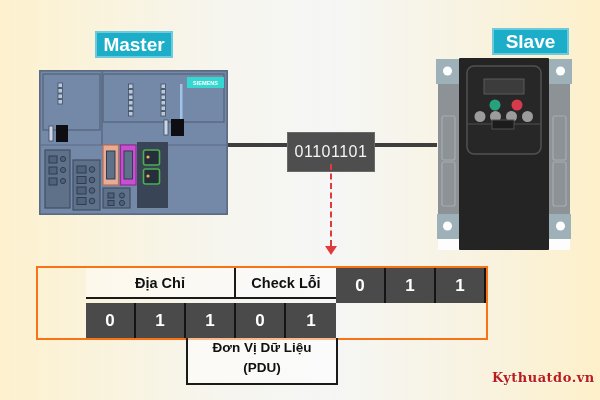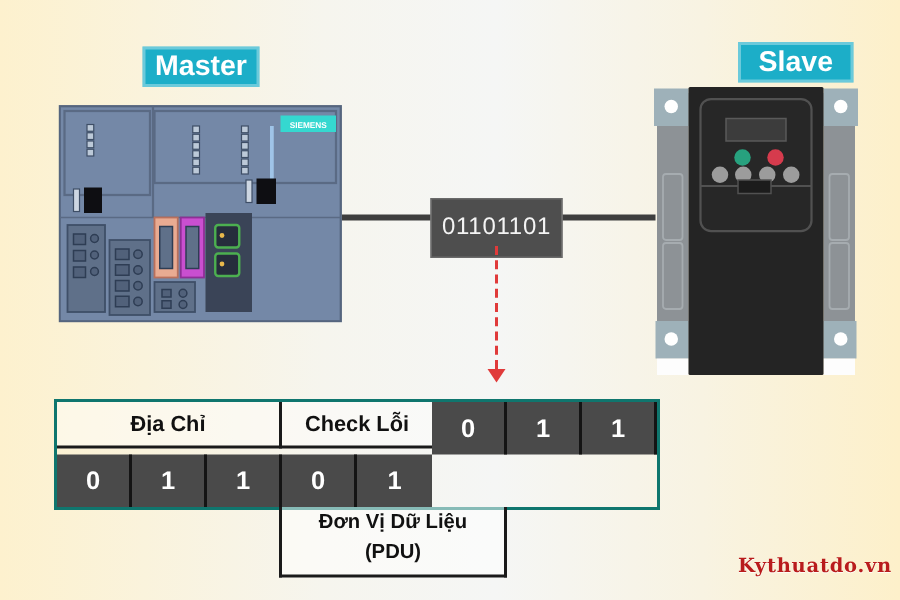--- a/index.html
+++ b/index.html
@@ -32,21 +32,21 @@
     border-left:2px dashed #e03a3a;
   }
   #arrow-head{
     position:absolute;left:325px;top:246px;width:0;height:0;
     border-left:6px solid transparent;border-right:6px solid transparent;
     border-top:9px solid #e03a3a;
   }
   #frame-grid{
     position:absolute;left:36px;top:266px;
     display:grid;grid-template-columns:repeat(8,50px);
-    border:2px solid #0f766e;box-sizing:content-box;background:transparent;
+    border:2px solid #f97316;box-sizing:content-box;background:transparent;padding-left:48px;
   }
   .th{
     height:31px;display:flex;align-items:center;justify-content:center;
     font-weight:bold;font-size:14.5px;color:#111;
     background:rgba(255,255,255,.45);
     border-right:2px solid #1a1a1a;border-bottom:2px solid #1a1a1a;
     box-sizing:border-box;
   }
   .th.last{border-right:none;}
   .td{

